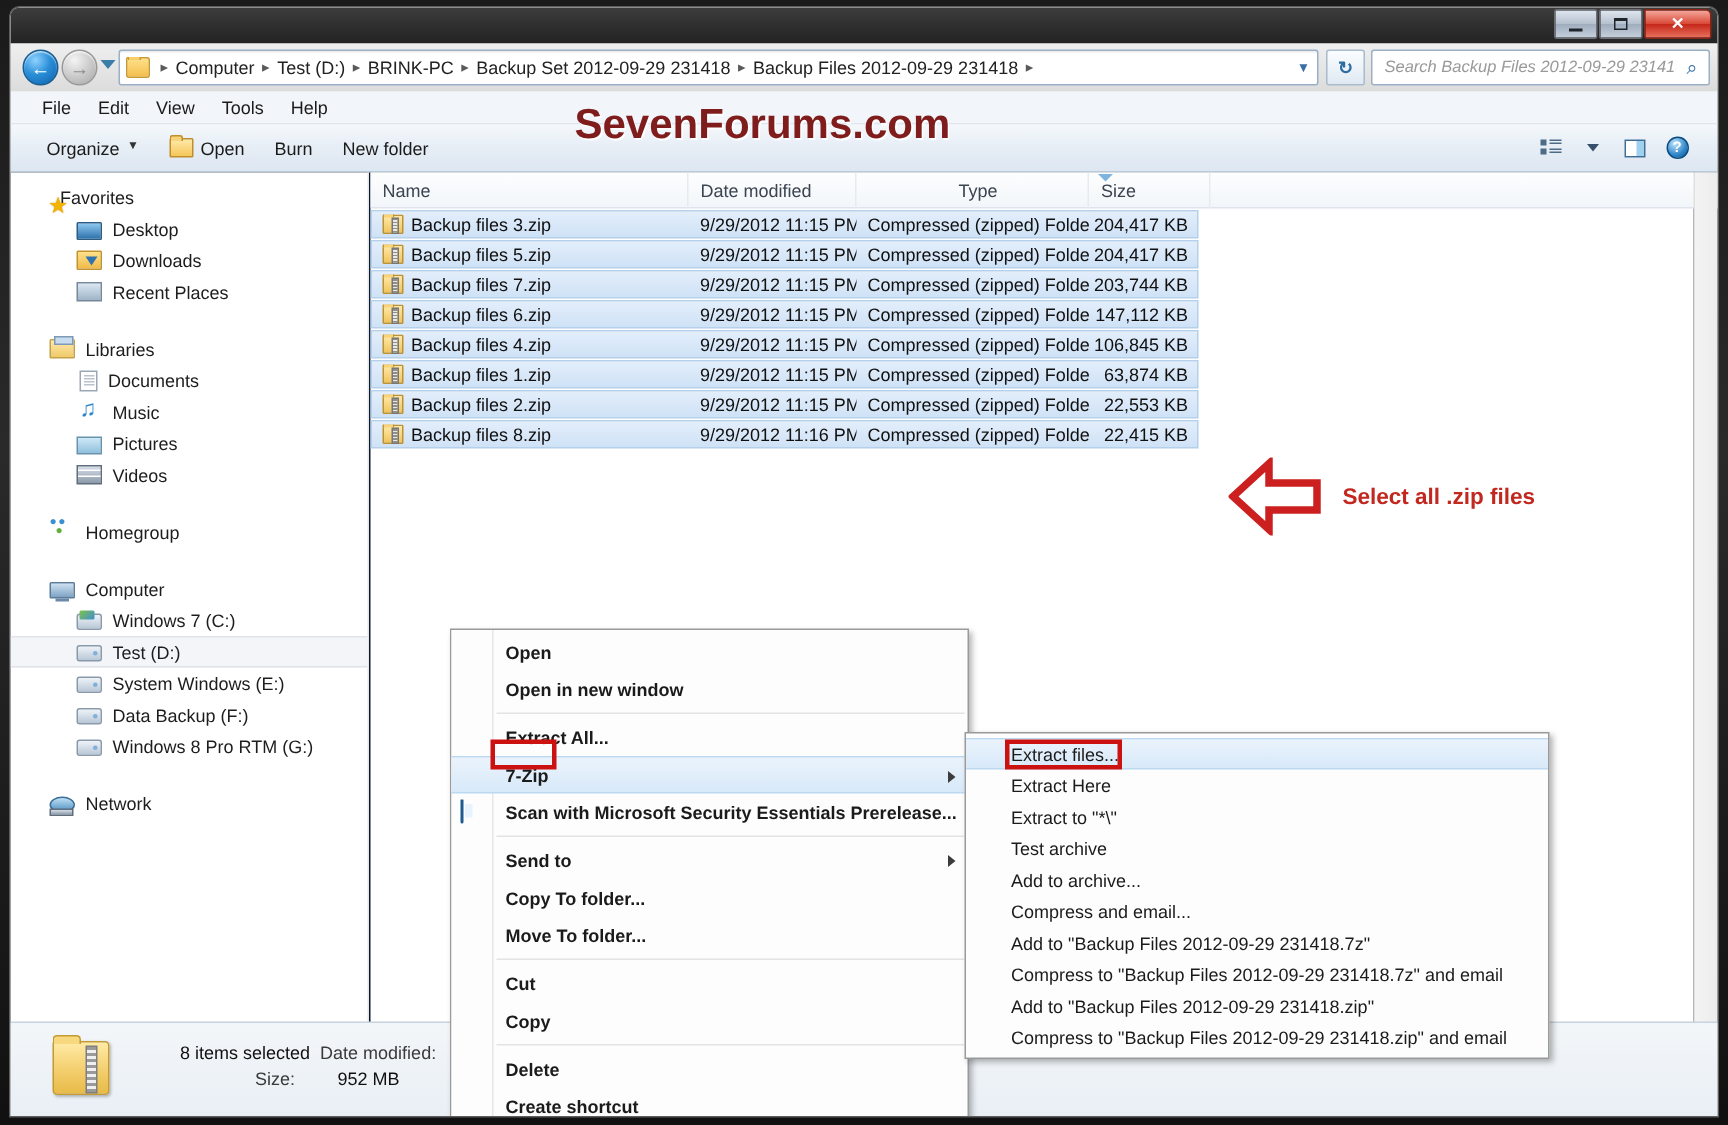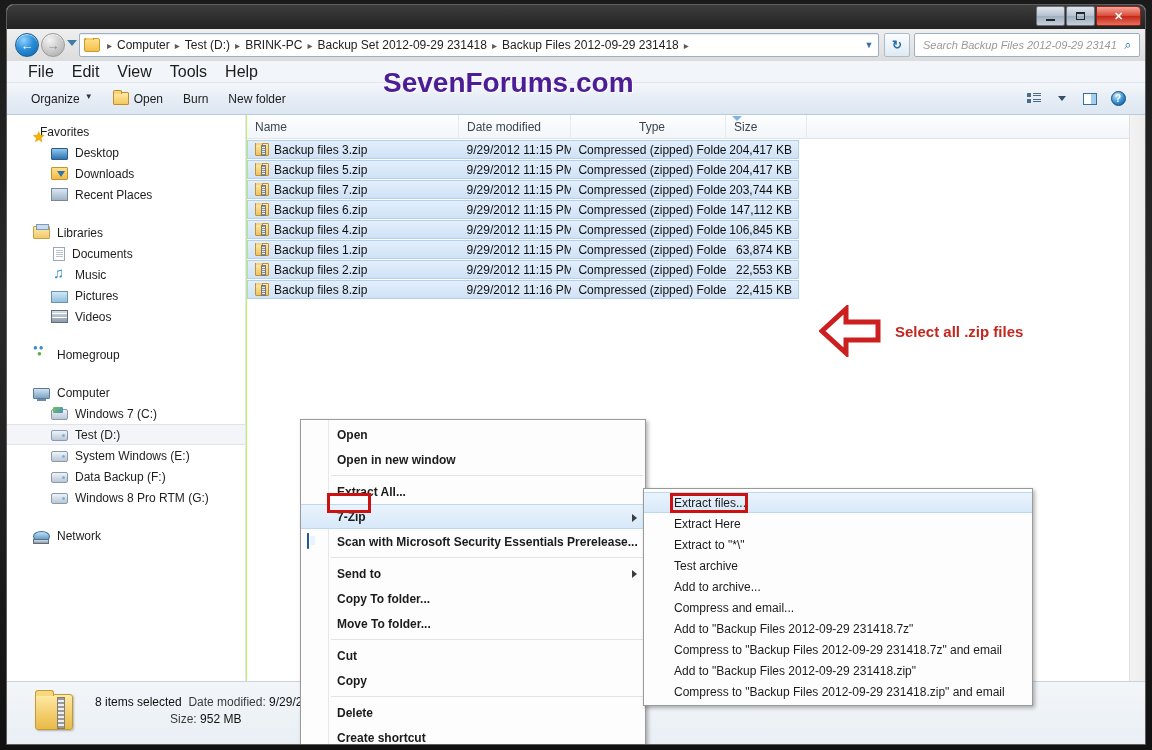--- a/index.html
+++ b/index.html
@@ -113,21 +113,21 @@
   #searchph { flex:1; padding-left:8px; color:#999; font-style:italic; font-size:11px;
     white-space:nowrap; overflow:hidden; }
   #searchicon { width:22px; color:#2d6ca3; font-size:13px; text-align:center; }
   
   #menubar {
     position:absolute; left:0; top:56px; width:100%; height:22px;
     background:#f2f5f9;
     border-bottom:1px solid #dfe6ee;
     display:flex; align-items:center; padding-left:12px; gap:0px;
   }
-  .menuitem { padding:15px 9px; font-size:16px; color:#1b1b1b; }
+  .menuitem { padding:15px 9px; font-size:12px; color:#1b1b1b; }
   
   #toolbar {
     position:absolute; left:0; top:78px; width:100%; height:32px;
     background: linear-gradient(180deg,#f5f8fb 0%, #e7eef6 45%, #dde7f2 100%);
     border-bottom:1px solid #b9cada;
     display:flex; align-items:center; padding-left:14px;
   }
   .tbitem { font-size:12px; color:#1b1b1b; padding:4px 10px; display:flex; align-items:flex-start; gap:5px; }
   .tb-open-ico {
     width:16px; height:13px; position:relative; flex:none;
@@ -147,29 +147,29 @@
   .paneglyph { width:14px; height:12px; border:1px solid #3e6e96; background:#fff; position:relative; }
   .paneglyph:after{content:"";position:absolute;right:0;top:0;width:5px;height:100%;background:#9fd0ef;}
   .helpglyph {
     width:15px;height:15px;border-radius:50%;
     background:radial-gradient(circle at 35% 28%,#bfe6ff 0%,#2f86c9 60%,#10558f 100%);
     color:#fff;font-size:10px;font-weight:bold;display:flex;align-items:center;justify-content:center;
     border:1px solid #0d4c80;
   }
   #watermark {
     position:absolute; left:376px; top:62px;
-    font-size:28px; font-weight:bold; color:#4c1d95;
+    font-size:28px; font-weight:bold; color:#7f1d1d;
     text-shadow: 1px 1px 0 #fff;
     letter-spacing:0px;
     font-family:"Liberation Sans", sans-serif;
   }
   
   #content {
     position:absolute; left:0; top:110px; width:100%; height:568px;
-    background:#bef264;
+    background:#0f172a;
   }
   #navpane {
     position:absolute; left:0; top:0; width:239px; height:100%;
     background:#fff; border-right:1px solid #e3e8ee;
     padding-top:6px; overflow:hidden;
   }
   .navrow { height:21px; display:flex; align-items:center; padding-left:26px; font-size:12px; color:#1d1d1d; }
   .navrow.child { padding-left:44px; }
   .navrow.sel { background:#f3f5f8; border:1px solid #e0e4ea; border-left:none; border-right:none; }
   .navico { width:17px; height:15px; margin-right:7px; flex:none; position:relative; }
@@ -275,21 +275,21 @@
   }
   .bigzip:before{content:"";position:absolute;left:-1px;top:-5px;width:17px;height:5px;
     background:#f7d87e;border:1px solid #c49a33;border-bottom:none;border-radius:3px 3px 0 0;}
   .bigzip:after{content:"";position:absolute;right:7px;top:2px;width:6px;height:30px;
     background:repeating-linear-gradient(180deg,#9a9a9a 0 2px,#efefef 2px 4px);
     border:1px solid #7e7e7e;}
   #statline1 { position:absolute; left:88px; top:13px; font-size:12px; color:#1b1b1b; white-space:nowrap;}
   #statline2 { position:absolute; left:163px; top:30px; font-size:12px; color:#1b1b1b;}
   #statcreated { position:absolute; left:400px; top:13px; font-size:12px; color:#1b1b1b; white-space:nowrap;}
   .lbl { color:#3a3a3a; }
-  .strong { color:#101010; }
+  .strong { color:#101010;margin-left:25px; }
   
   #ctxmenu {
     position:absolute; left:293px; top:304px; width:346px;
     background:#fdfdfd; border:1px solid #9a9a9a;
     box-shadow: 2px 2px 4px rgba(0,0,0,.30);
     padding:2px 0;
     z-index:40;
   }
   #ctxgutter {
     position:absolute; left:0; top:0; width:28px; height:100%;

